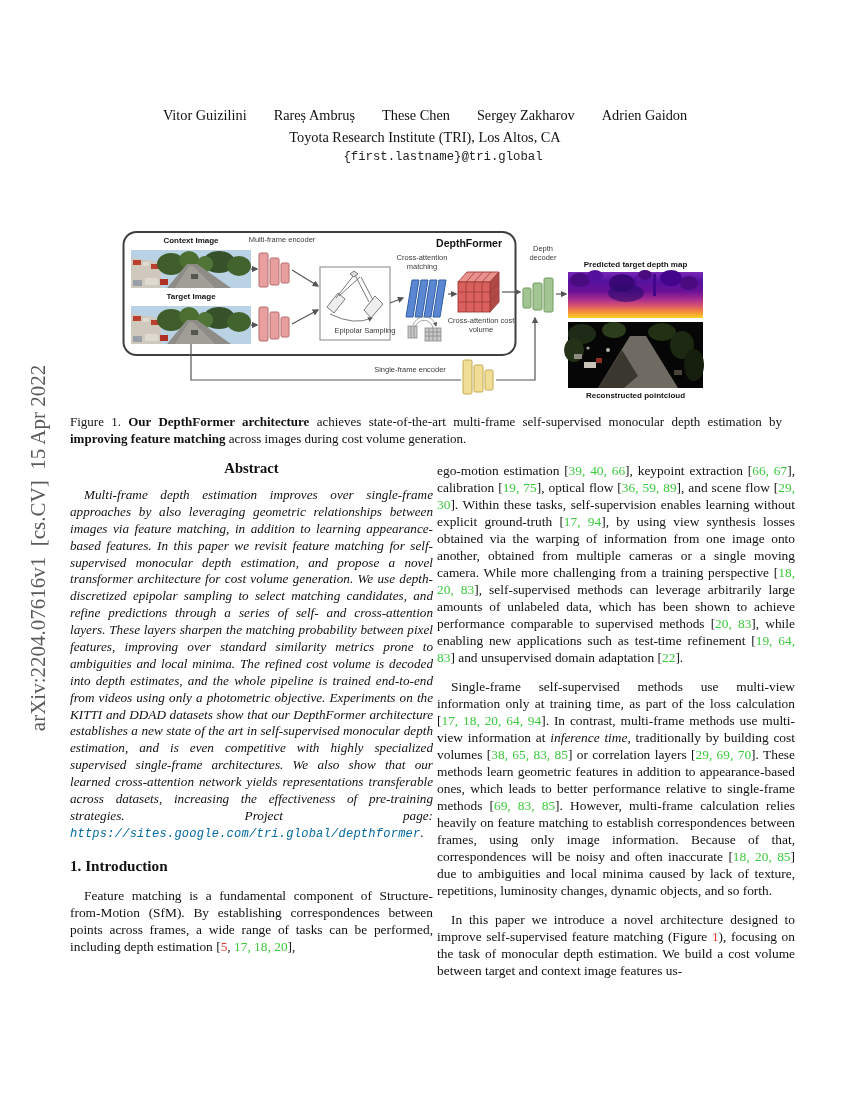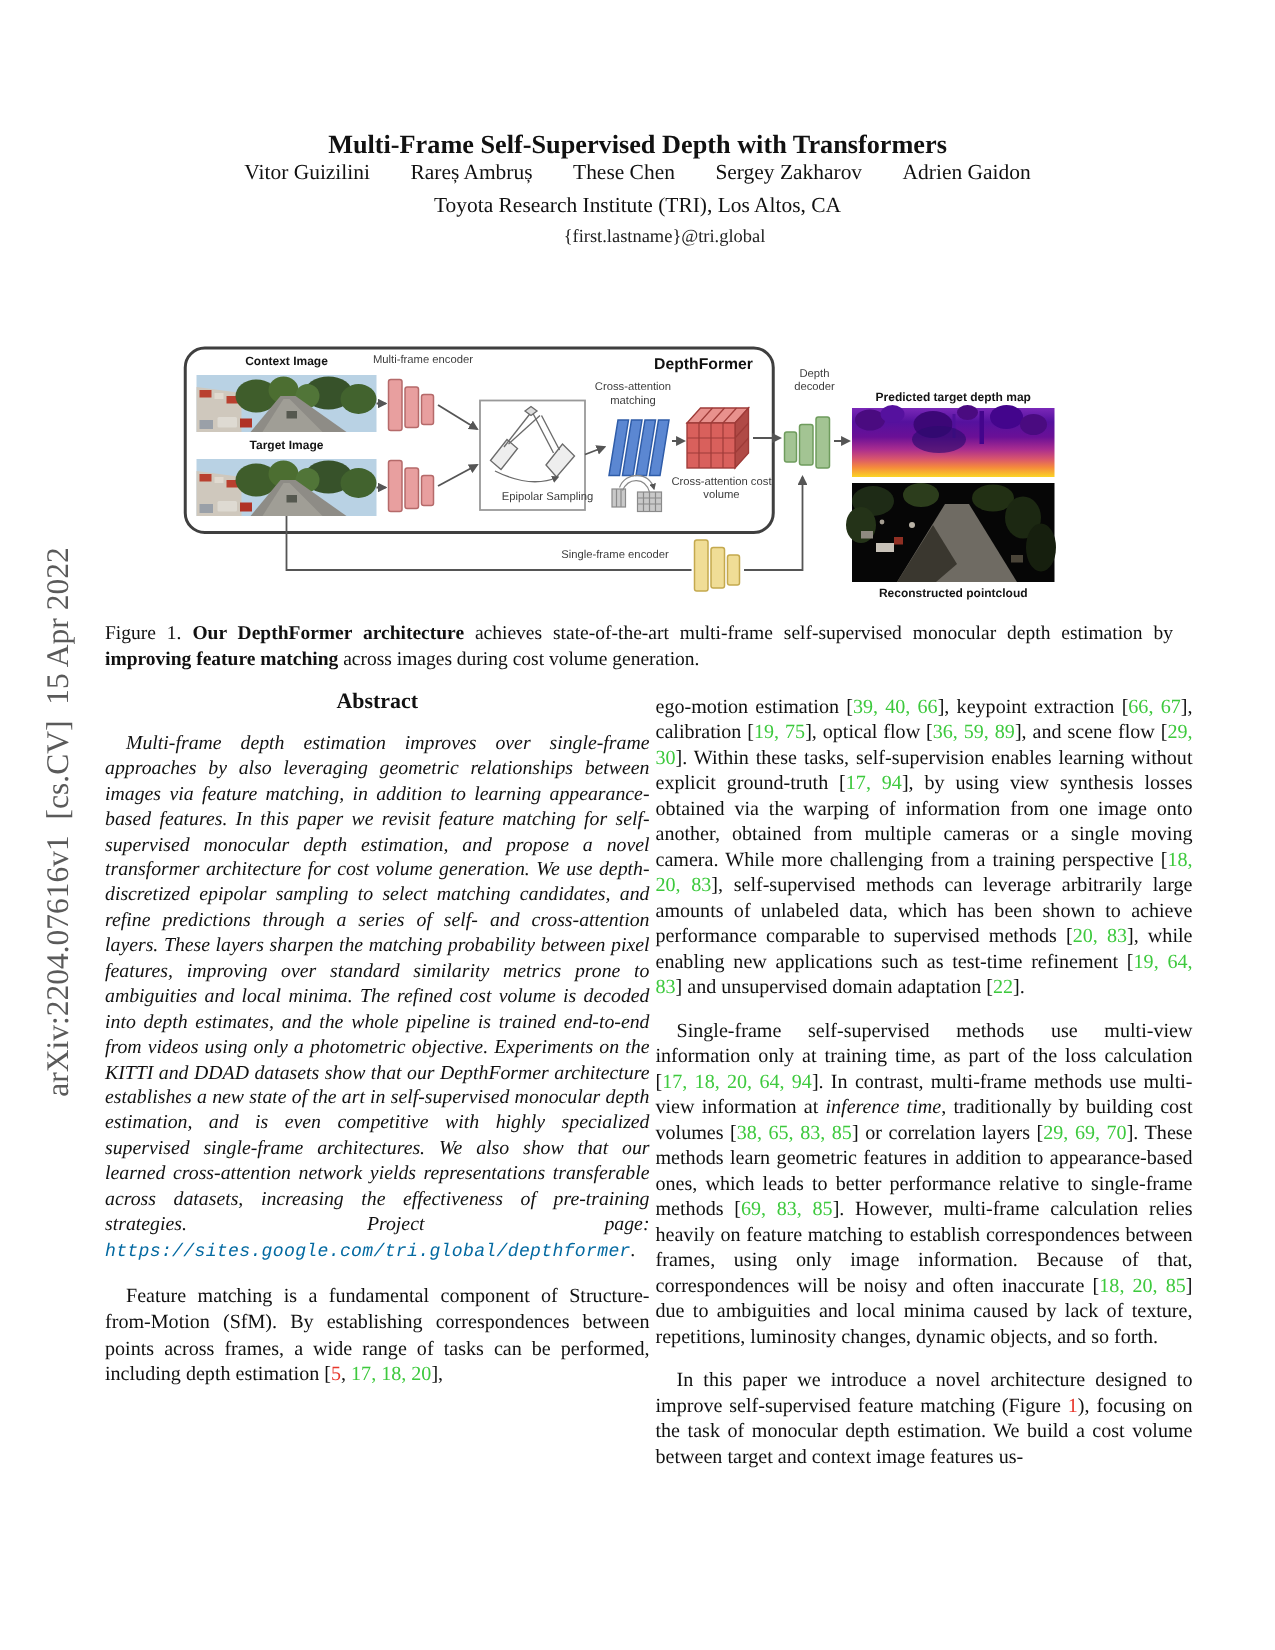--- a/index.html
+++ b/index.html
@@ -7,23 +7,23 @@
         font-family:"Liberation Serif",serif;color:#111;}
 
   
   .arxiv{position:absolute;left:-232px;top:534px;width:540px;height:28px;line-height:28px;
          text-align:center;transform:rotate(-90deg);transform-origin:center;
          font-size:21px;color:#5a5a5a;white-space:pre;}
 
   
   .hdr{position:absolute;left:0;top:86px;width:850px;text-align:center;}
   .title{font-size:17.5px;font-weight:bold;}
-  .authors{font-size:14.3px;display:flex;justify-content:center;gap:27px;}
+  .authors{margin-top:21px;font-size:14.3px;display:flex;justify-content:center;gap:27px;}
   .affil{margin-top:5px;font-size:14.3px;}
-  .email{margin-top:4px;font-size:12.3px;font-family:Liberation Serif, serif;color:#222;padding-left:36px;}
+  .email{margin-top:4px;font-size:12.3px;font-family:Liberation Mono, monospace;color:#222;padding-left:36px;}
 
   
   .fig{position:absolute;left:122px;top:230px;width:585px;height:184px;}
   .fig svg{position:absolute;left:0;top:0;}
   .fig-label{position:absolute;font-family:"Liberation Sans",sans-serif;color:#3c3c3c;
              text-align:center;line-height:1.15;font-size:7.5px;}
   .fig-label.bold{font-weight:bold;color:#141414;font-size:8px;}
   .fig-label.big{font-weight:bold;color:#111;font-size:10.5px;text-align:right;}
 
   .caption{position:absolute;left:70px;top:414px;width:712px;font-size:13px;line-height:1.3;
@@ -45,21 +45,20 @@
   .seg-i{font-style:italic;}
 </style>
 </head>
 <body>
 
 <div class="page">
 
   <div class="arxiv">arXiv:2204.07616v1  [cs.CV]  15 Apr 2022</div>
 
   <div class="hdr">
-    <div class="title">Multi-Frame Self-Supervised Depth with Transformers</div>
     <div class="authors">
       <span>Vitor Guizilini</span>
       <span>Rareș Ambruș</span>
       <span>These Chen</span>
       <span>Sergey Zakharov</span>
       <span>Adrien Gaidon</span>
     </div>
     <div class="affil">Toyota Research Institute (TRI), Los Altos, CA</div>
     <div class="email">{first.lastname}@tri.global</div>
   </div>
@@ -234,20 +233,21 @@
     <div class="fig-label bold" style="left:446px;top:30px;width:135px;">Predicted target depth map</div>
     <div class="fig-label bold" style="left:446px;top:161px;width:135px;">Reconstructed pointcloud</div>
     <div class="fig-label" style="left:238px;top:136px;width:100px;">Single-frame encoder</div>
   </div>
 
   <div class="caption"><span>Figure 1. </span><span class="seg-b">Our DepthFormer architecture </span><span>achieves state-of-the-art multi-frame self-supervised monocular depth estimation by </span><span class="seg-b">improving feature matching</span><span> across images during cost volume generation.</span></div>
 
   <div class="col col-l">
     <div class="abs-head">Abstract</div>
     <p class="abs-text"><span>Multi-frame depth estimation improves over single-frame approaches by also leveraging geometric relationships between images via feature matching, in addition to learning appearance-based features. In this paper we revisit feature matching for self-supervised monocular depth estimation, and propose a novel transformer architecture for cost volume generation. We use depth-discretized epipolar sampling to select matching candidates, and refine predictions through a series of self- and cross-attention layers. These layers sharpen the matching probability between pixel features, improving over standard similarity metrics prone to ambiguities and local minima. The refined cost volume is decoded into depth estimates, and the whole pipeline is trained end-to-end from videos using only a photometric objective. Experiments on the KITTI and DDAD datasets show that our DepthFormer architecture establishes a new state of the art in self-supervised monocular depth estimation, and is even competitive with highly specialized supervised single-frame architectures. We also show that our learned cross-attention network yields representations transferable across datasets, increasing the effectiveness of pre-training strategies. Project page: </span><span class="seg-url">https://sites.google.com/tri.global/depthformer</span><span>.</span></p>
+    <div class="sec-head">1. Introduction</div>
     <p class="body-p indent"><span>Feature matching is a fundamental component of Structure-from-Motion (SfM). By establishing correspondences between points across frames, a wide range of tasks can be performed, including depth estimation [</span><span class="seg-ref">5</span><span>, </span><span class="seg-cite">17, 18, 20</span><span>],</span></p>
   </div>
 
   <div class="col col-r">
     <p class="body-p" style="margin-top:0;"><span>ego-motion estimation [</span><span class="seg-cite">39, 40, 66</span><span>], keypoint extraction [</span><span class="seg-cite">66, 67</span><span>], calibration [</span><span class="seg-cite">19, 75</span><span>], optical flow [</span><span class="seg-cite">36, 59, 89</span><span>], and scene flow [</span><span class="seg-cite">29, 30</span><span>]. Within these tasks, self-supervision enables learning without explicit ground-truth [</span><span class="seg-cite">17, 94</span><span>], by using view synthesis losses obtained via the warping of information from one image onto another, obtained from multiple cameras or a single moving camera. While more challenging from a training perspective [</span><span class="seg-cite">18, 20, 83</span><span>], self-supervised methods can leverage arbitrarily large amounts of unlabeled data, which has been shown to achieve performance comparable to supervised methods [</span><span class="seg-cite">20, 83</span><span>], while enabling new applications such as test-time refinement [</span><span class="seg-cite">19, 64, 83</span><span>] and unsupervised domain adaptation [</span><span class="seg-cite">22</span><span>].</span></p>
     <p class="body-p indent"><span>Single-frame self-supervised methods use multi-view information only at training time, as part of the loss calculation [</span><span class="seg-cite">17, 18, 20, 64, 94</span><span>]. In contrast, multi-frame methods use multi-view information at </span><span class="seg-i">inference time</span><span>, traditionally by building cost volumes [</span><span class="seg-cite">38, 65, 83, 85</span><span>] or correlation layers [</span><span class="seg-cite">29, 69, 70</span><span>]. These methods learn geometric features in addition to appearance-based ones, which leads to better performance relative to single-frame methods [</span><span class="seg-cite">69, 83, 85</span><span>]. However, multi-frame calculation relies heavily on feature matching to establish correspondences between frames, using only image information. Because of that, correspondences will be noisy and often inaccurate [</span><span class="seg-cite">18, 20, 85</span><span>] due to ambiguities and local minima caused by lack of texture, repetitions, luminosity changes, dynamic objects, and so forth.</span></p>
     <p class="body-p indent"><span>In this paper we introduce a novel architecture designed to improve self-supervised feature matching (Figure </span><span class="seg-ref">1</span><span>), focusing on the task of monocular depth estimation. We build a cost volume between target and context image features us-</span></p>
   </div>
 
 </div>

